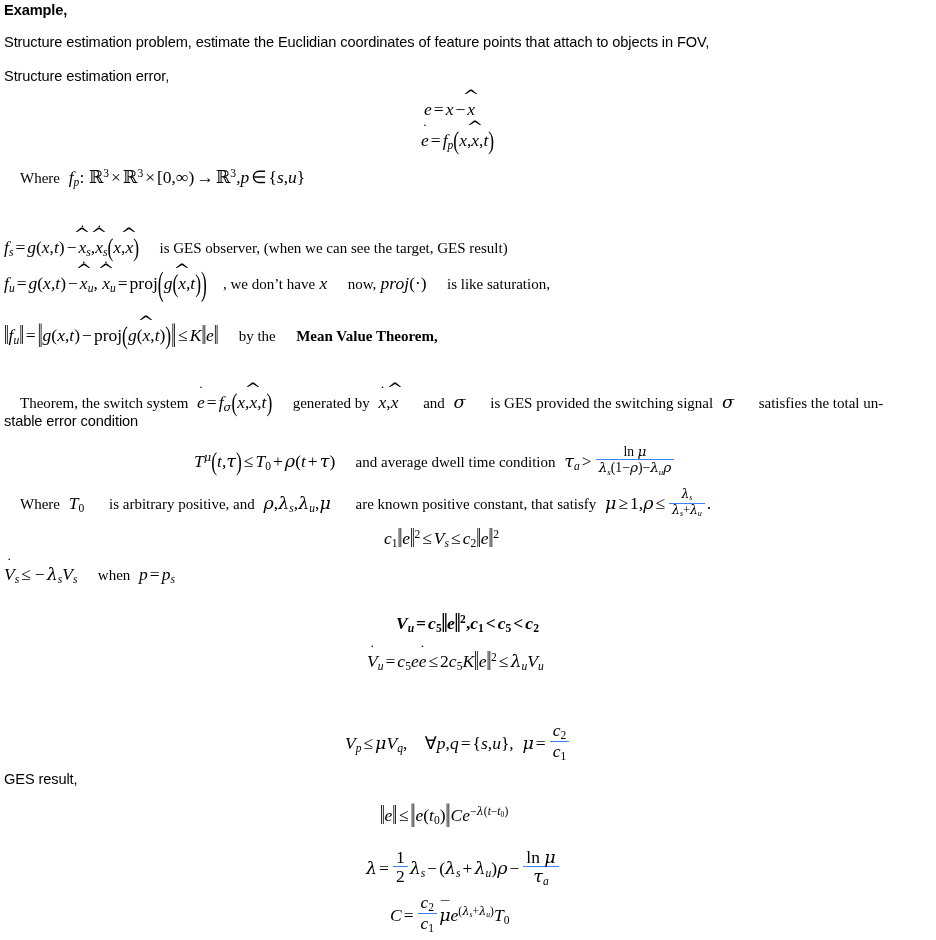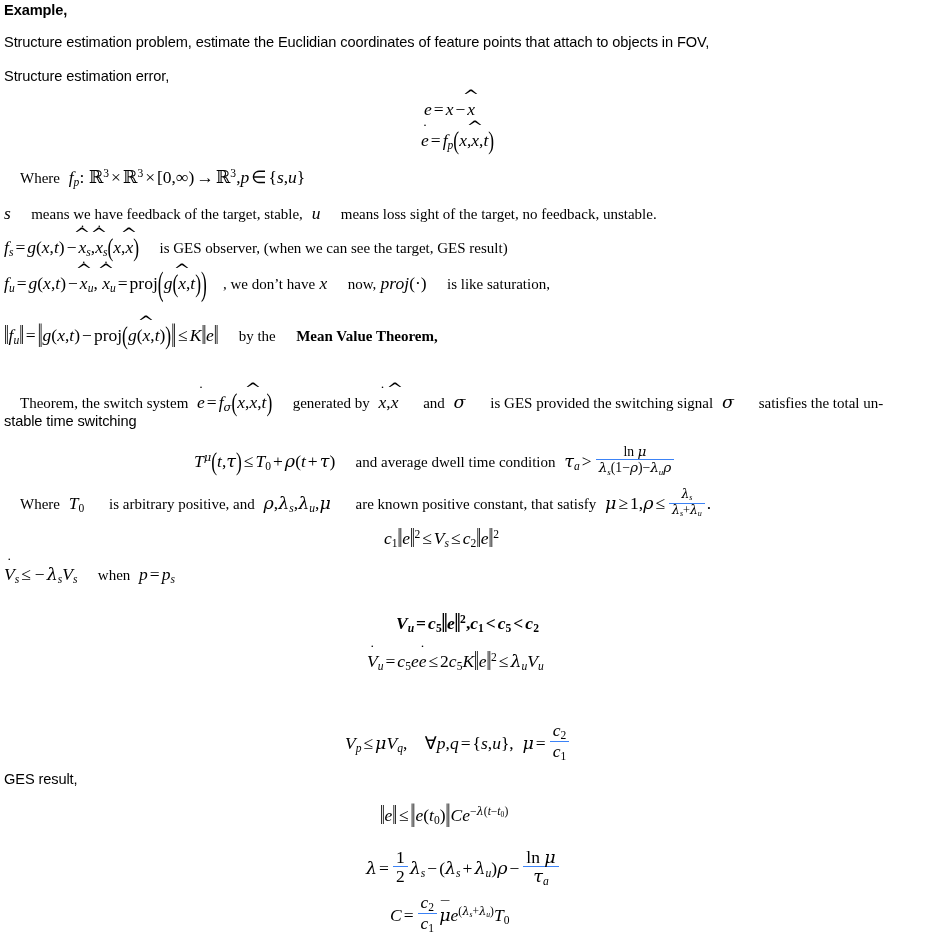--- a/index.html
+++ b/index.html
@@ -160,26 +160,20 @@
 
   <div class="eq" style="top:130px; left:421px;">
     <span class="dot1 mi">e<span class="dotmark">˙</span></span><span class="op">=</span><span class="mi">f</span><sub>p</sub><span class="bigparen">(</span><span class="mi">x</span>,<span class="hat mi">x<span class="hatmark">^</span></span>,<span class="mi">t</span><span class="bigparen">)</span>
   </div>
 
   <div class="eq" style="top:167px; left:4px;">
     <span class="txt">Where</span>
     <span class="mi">&nbsp;f</span><sub>p</sub><span class="mu">:&nbsp;</span><span class="rnum">ℝ</span><sup class="up">3</sup><span class="op">×</span><span class="rnum">ℝ</span><sup class="up">3</sup><span class="op">×</span><span class="mu">[0,</span><span class="mu">∞</span><span class="mu">)</span><span class="op">→</span><span class="rnum">ℝ</span><sup class="up">3</sup><span class="mu">,</span><span class="mi">p</span><span class="op">∈</span><span class="mu">{</span><span class="mi">s</span><span class="mu">,</span><span class="mi">u</span><span class="mu">}</span>
   </div>
 
-  <div class="eq" style="top:203px; left:4px;">
-    <span class="mi">s</span>
-    <span class="txt">means we have feedback of the target, stable,</span>
-    <span class="mi">&nbsp;u</span>
-    <span class="txt">means loss sight of the target, no feedback, unstable.</span>
-  </div>
 
   <div class="eq" style="top:237px; left:4px;">
     <span class="mi">f</span><sub>s</sub><span class="op">=</span><span class="mi">g</span><span class="mu">(</span><span class="mi">x</span><span class="mu">,</span><span class="mi">t</span><span class="mu">)</span><span class="op">−</span><span class="dot1 dothat"><span class="hat mi">x<span class="hatmark">^</span></span><span class="dotmark">˙</span></span><sub>s</sub><span class="mu">,</span><span class="dot1 dothat"><span class="hat mi">x<span class="hatmark">^</span></span><span class="dotmark">˙</span></span><sub>s</sub><span class="bigparen">(</span><span class="mi">x</span><span class="mu">,</span><span class="hat mi">x<span class="hatmark">^</span></span><span class="bigparen">)</span>
     <span class="txt">is GES observer, (when we can see the target, GES result)</span>
   </div>
 
   <div class="eq" style="top:273px; left:4px;">
     <span class="mi">f</span><sub>u</sub><span class="op">=</span><span class="mi">g</span><span class="mu">(</span><span class="mi">x</span><span class="mu">,</span><span class="mi">t</span><span class="mu">)</span><span class="op">−</span><span class="dot1 dothat"><span class="hat mi">x<span class="hatmark">^</span></span><span class="dotmark">˙</span></span><sub>u</sub><span class="mu">,&nbsp;</span><span class="dot1 dothat"><span class="hat mi">x<span class="hatmark">^</span></span><span class="dotmark">˙</span></span><sub>u</sub><span class="op">=</span><span class="mu">proj</span><span class="bigparen2">(</span><span class="mi">g</span><span class="bigparen">(</span><span class="hat mi">x<span class="hatmark">^</span></span><span class="mu">,</span><span class="mi">t</span><span class="bigparen">)</span><span class="bigparen2">)</span><span class="txt">, we don’t have</span><span class="mi">&nbsp;x&nbsp;</span><span class="txt">now,</span><span class="mi">&nbsp;proj</span><span class="mu">(·)&nbsp;</span><span class="txt">is like saturation,</span>
   </div>
 
@@ -193,21 +187,21 @@
     <span class="txt">Theorem, the switch system</span>
     <span>&nbsp;</span><span class="dot1 mi">e<span class="dotmark">˙</span></span><span class="op">=</span><span class="mi">f</span><sub><span class="mgrk">σ</span></sub><span class="bigparen">(</span><span class="mi">x</span><span class="mu">,</span><span class="hat mi">x<span class="hatmark">^</span></span><span class="mu">,</span><span class="mi">t</span><span class="bigparen">)</span>
     <span class="txt">generated by</span>
     <span>&nbsp;</span><span class="dot1 mi">x<span class="dotmark">˙</span></span><span class="mu">,</span><span class="hat mi">x<span class="hatmark">^</span></span><span>&nbsp;</span>
     <span class="txt">and</span>
     <span>&nbsp;</span><span class="mgrk">σ</span><span>&nbsp;</span>
     <span class="txt">is GES provided the switching signal</span>
     <span>&nbsp;</span><span class="mgrk">σ</span><span>&nbsp;</span>
     <span class="txt">satisfies the total un-</span>
   </div>
-  <div class="line" style="top:413px;">stable time switching</div>
+  <div class="line" style="top:413px;">stable error condition</div>
 
   <div class="eq" style="top:444px; left:194px;">
     <span class="mi">T</span><sup class="up"><span class="mgrk">μ</span></sup><span class="bigparen">(</span><span class="mi">t</span><span class="mu">,</span><span class="mgrk">τ</span><span class="bigparen">)</span><span class="op">≤</span><span class="mi">T</span><sub class="up">0</sub><span class="op">+</span><span class="mgrk">ρ</span><span class="mu">(</span><span class="mi">t</span><span class="op">+</span><span class="mgrk">τ</span><span class="mu">)</span>
     <span class="txt">and average dwell time condition</span>
     <span>&nbsp;</span><span class="mgrk">τ</span><sub>a</sub><span class="op">&gt;</span><span class="frac sm"><span class="num"><span class="mu">ln</span>&nbsp;<span class="mgrk">μ</span></span><span class="den"><span class="mgrk">λ</span><sub>s</sub><span class="mu">(1−</span><span class="mgrk">ρ</span><span class="mu">)−</span><span class="mgrk">λ</span><sub>u</sub><span class="mgrk">ρ</span></span></span>
   </div>
 
   <div class="eq" style="top:488px; left:4px;">
     <span class="txt">Where</span>
     <span>&nbsp;</span><span class="mi">T</span><sub class="up">0</sub><span>&nbsp;</span>

